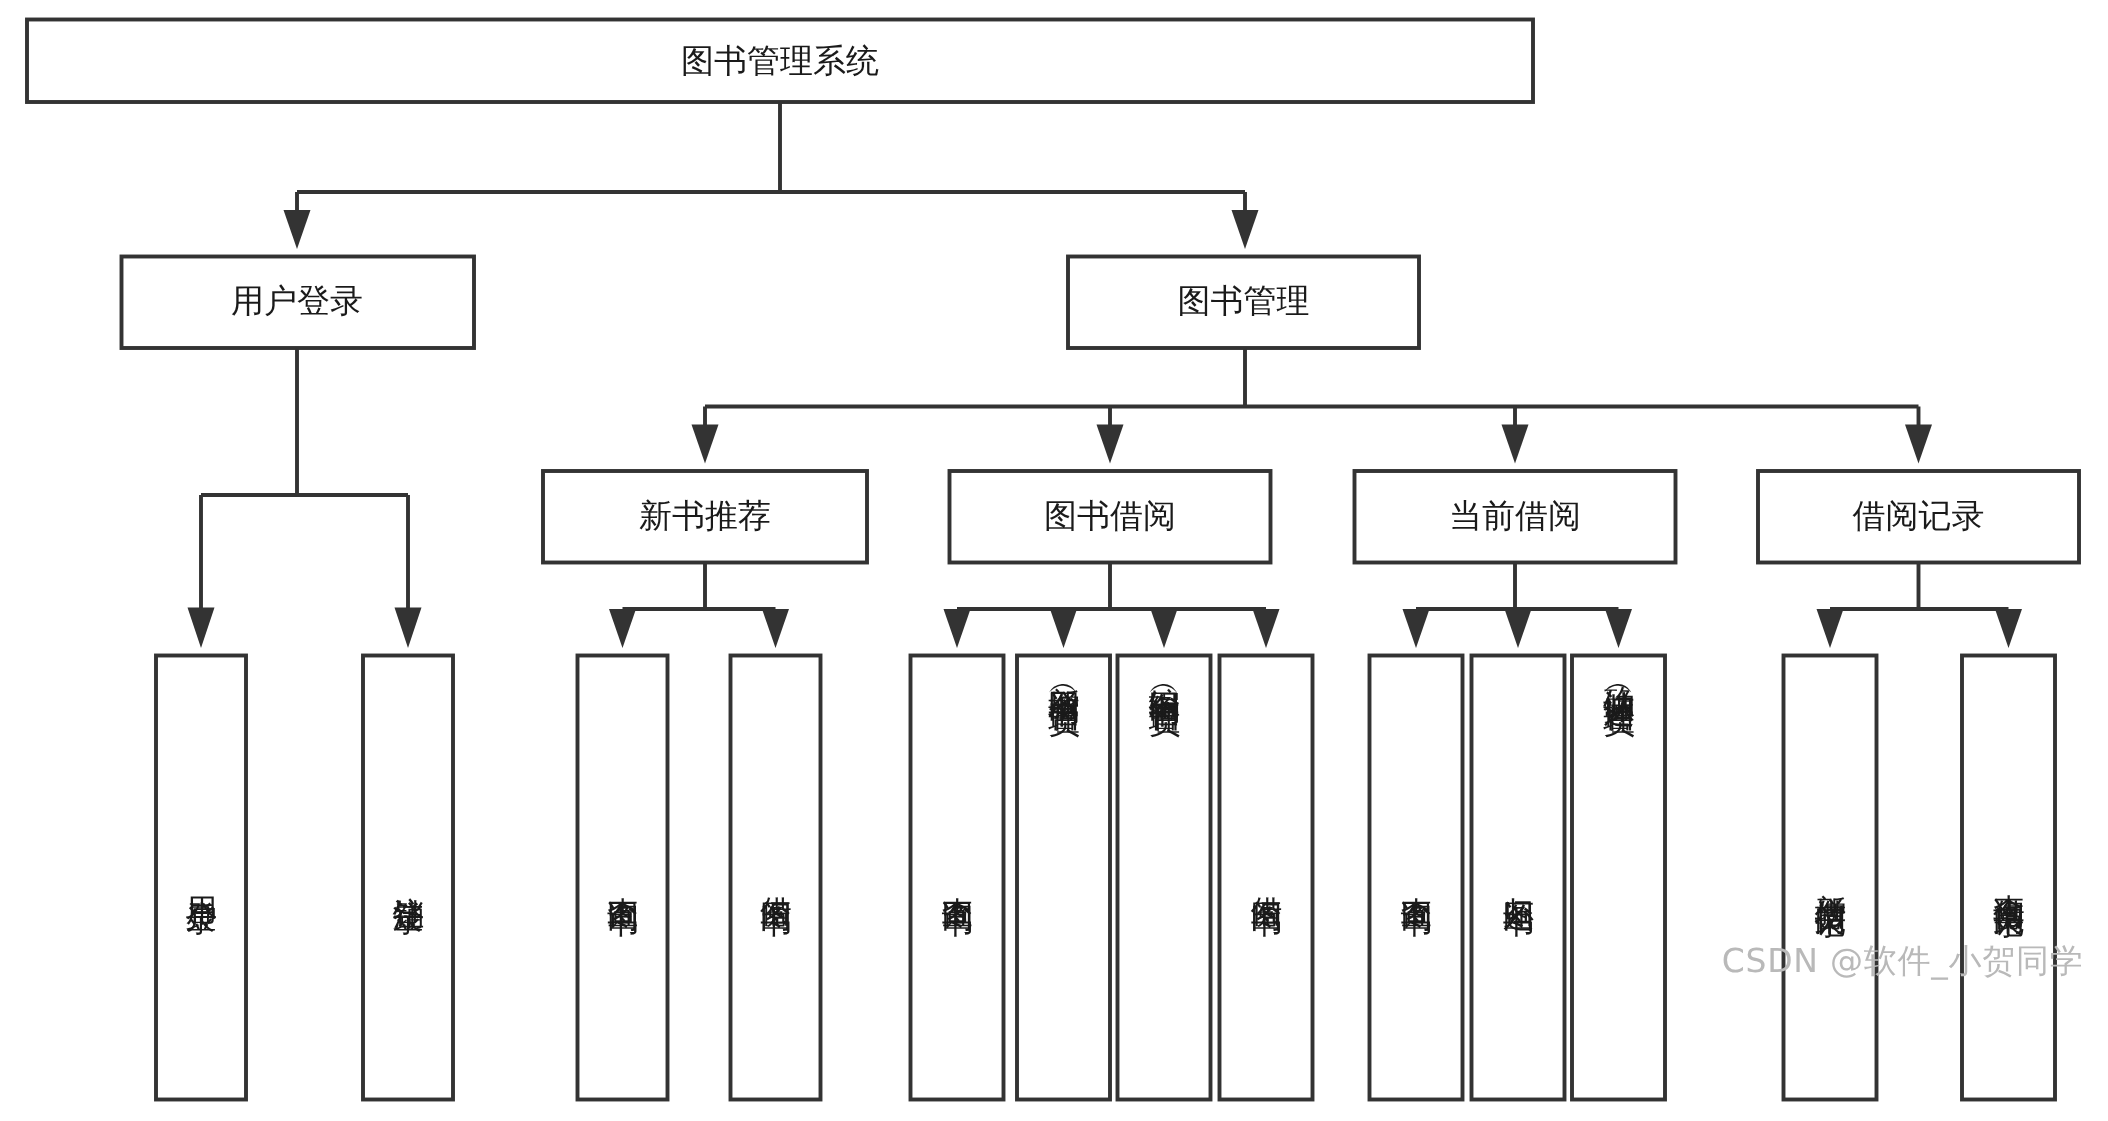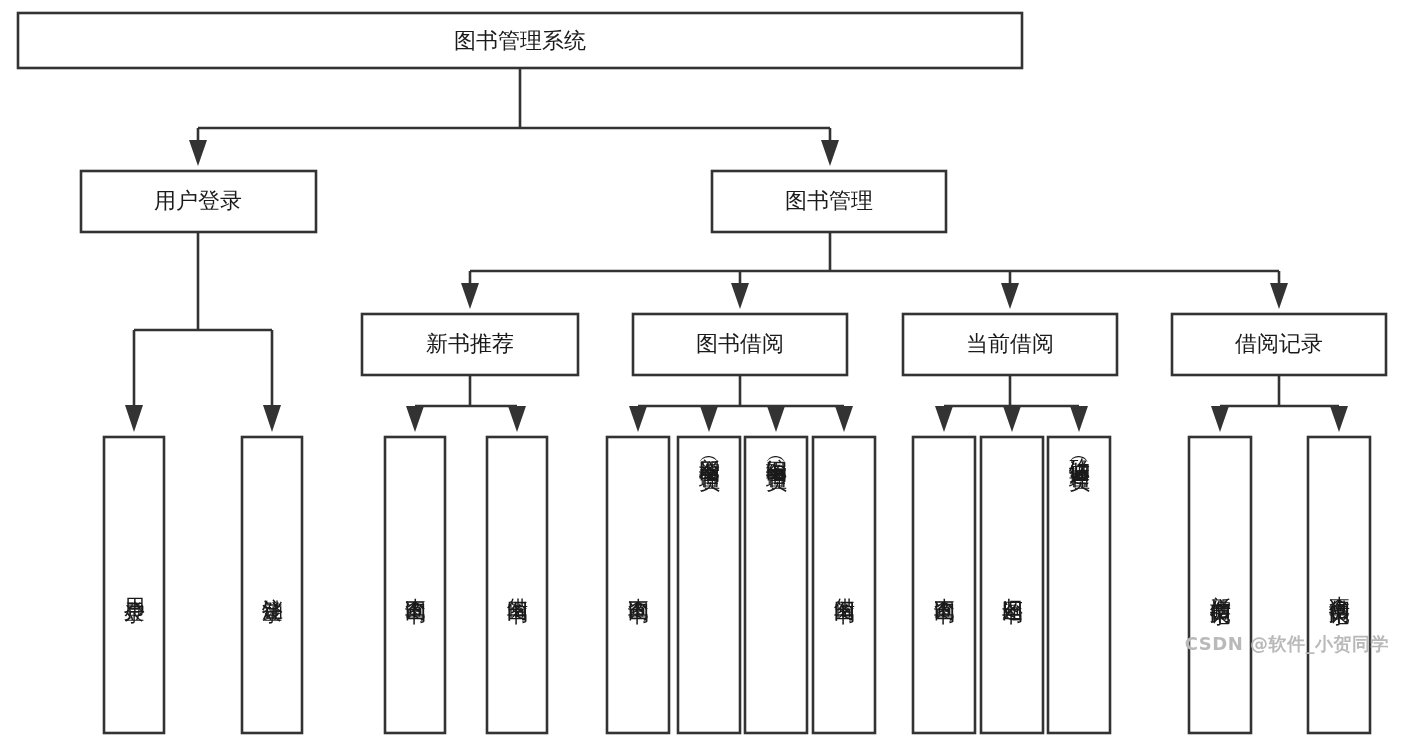--- a/index.html
+++ b/index.html
@@ -67,25 +67,24 @@
     letter-spacing: 2px;
     color: #1a1a1a;
     white-space: nowrap;
     text-align: center;
   }
   .watermark {
     position: absolute;
     right: 16px;
     bottom: 8px;
     font-family: "DejaVu Sans", "Liberation Sans", sans-serif;
-    font-size: 18px;
+    font-size: 22px;
     color: #b9b9b9;
     letter-spacing: 0.5px;
     white-space: nowrap;
-    font-weight: bold;
   }
 </style>
 </head>
 <body>
 
 <div id="diagram-root">
 
   <svg id="flow-svg" viewBox="0 0 1405 747">
 
     <g>

